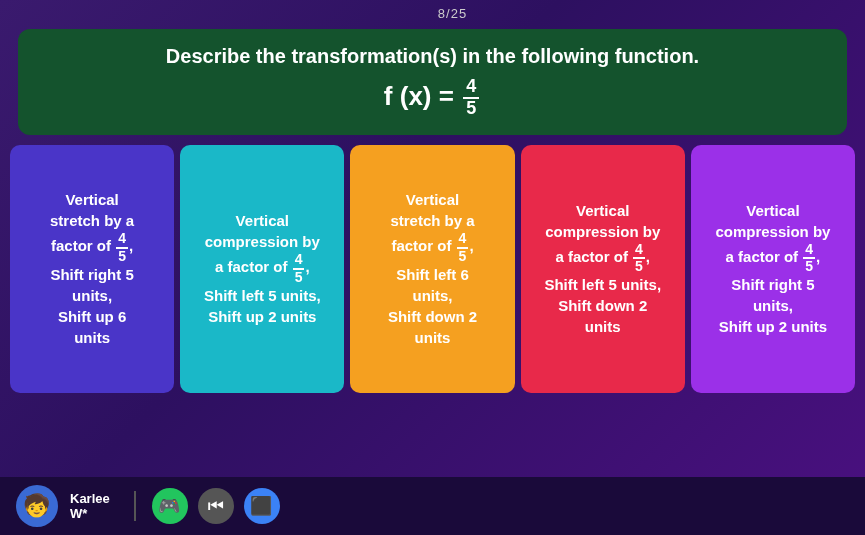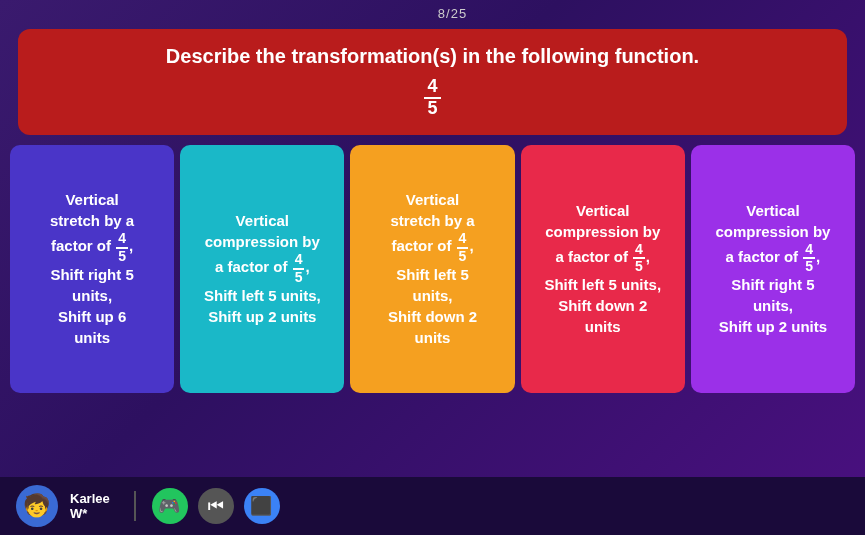--- a/index.html
+++ b/index.html
@@ -17,21 +17,21 @@
       text-align: center;
       padding: 6px 0 4px;
       color: #ccc;
       font-size: 13px;
       letter-spacing: 1px;
       margin-left: 40px;
     }
 
     
     .question-box {
-      background: #b91c1c;
+      background: #14532d;
       border-radius: 12px;
       margin: 4px 18px 10px;
       padding: 14px 20px 16px;
       text-align: center;
       color: white;
     }
     .question-box .q-title {
       font-size: 20px;
       font-weight: bold;
       margin-bottom: 8px;
@@ -147,20 +147,21 @@
     .btn-blue2 { background: #3b82f6; color: white; }
   </style>
 </head>
 <body>
 
 <div class="progress-bar">8/25</div>
 
 <div class="question-box">
   <div class="q-title">Describe the transformation(s) in the following function.</div>
   <div class="q-formula">
+    <span>f (x) = </span>
     <span class="fraction">
       <span class="num">4</span>
       <span class="den">5</span>
     </span>
   </div>
 </div>
 
 <div class="cards-row">
 
   <div class="card card-left">
@@ -187,21 +188,21 @@
     <span>Shift up 2 units</span>
   </div>
 
   <div class="card card-orange">
     <span>Vertical</span>
     <span>stretch by a</span>
     <span>factor of <span class="frac-inline">
           <span class="fn">4</span>
           <span class="fd">5</span>
         </span>,</span>
-    <span>Shift left 5</span>
+    <span>Shift left 6</span>
     <span>units,</span>
     <span>Shift down 2</span>
     <span>units</span>
   </div>
 
   <div class="card card-pink">
     <span>Vertical</span>
     <span>compression by</span>
     <span>a factor of <span class="frac-inline">
           <span class="fn">4</span>

